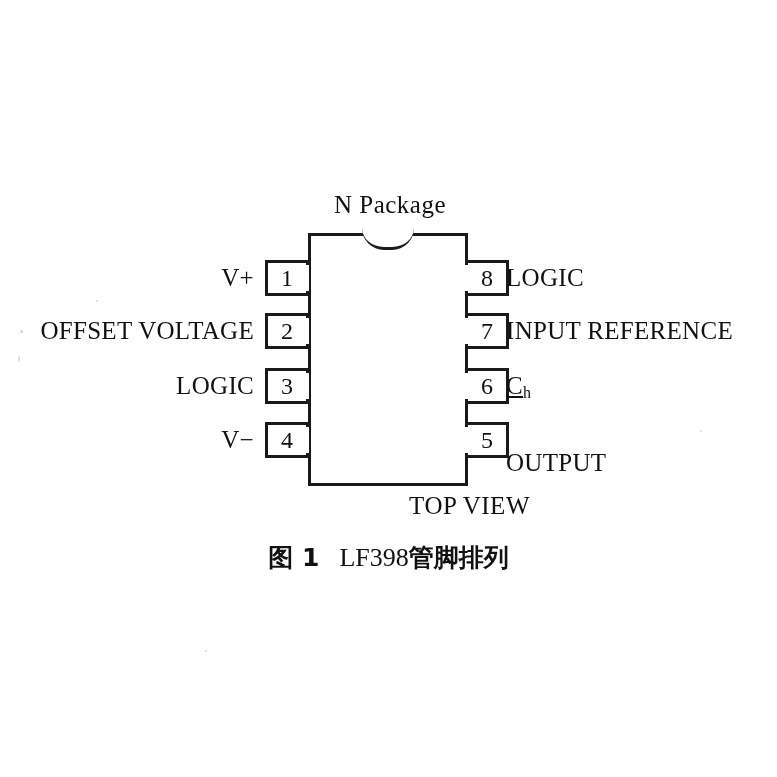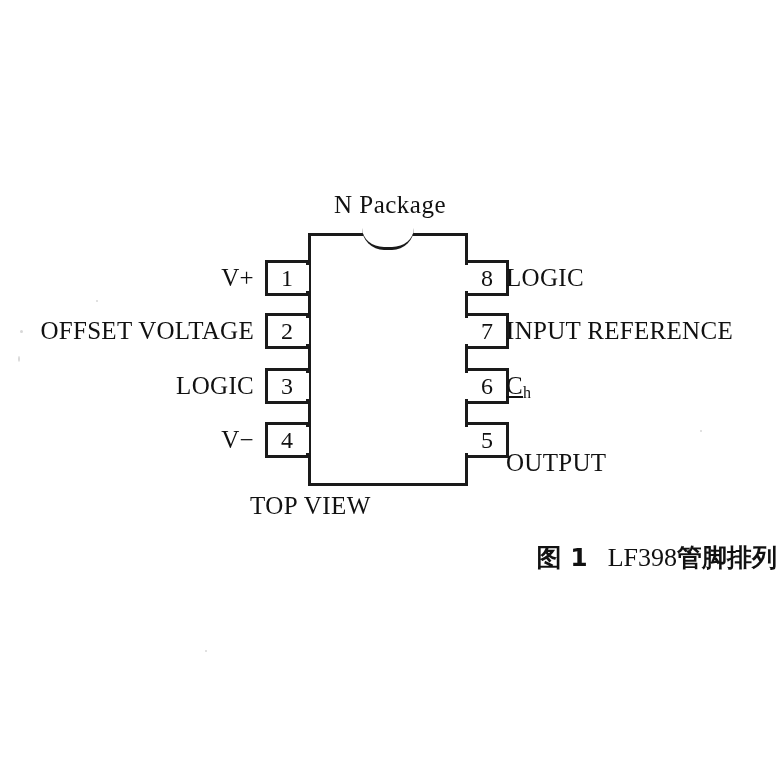--- a/index.html
+++ b/index.html
@@ -127,32 +127,32 @@
     position: relative;
     top: 4px;
   }
 
   
   .top-view {
     position: absolute;
     left: 250px;
     top: 492px;
     width: 280px;
-    text-align: left;
+    text-align: right;
     font-size: 25px;
     letter-spacing: 0.5px;
     white-space: nowrap;
   }
 
   .figure-caption {
     position: absolute;
     left: 0;
     top: 541px;
     width: 777px;
-    text-align: right;
+    text-align: center;
     font-size: 26px;
     white-space: nowrap;
   }
   .figure-caption .cn {
     font-family: "DejaVu Sans", sans-serif;
     font-weight: bold;
     font-size: 25px;
   }
   .figure-caption .num {
     font-family: "Liberation Serif", serif;

